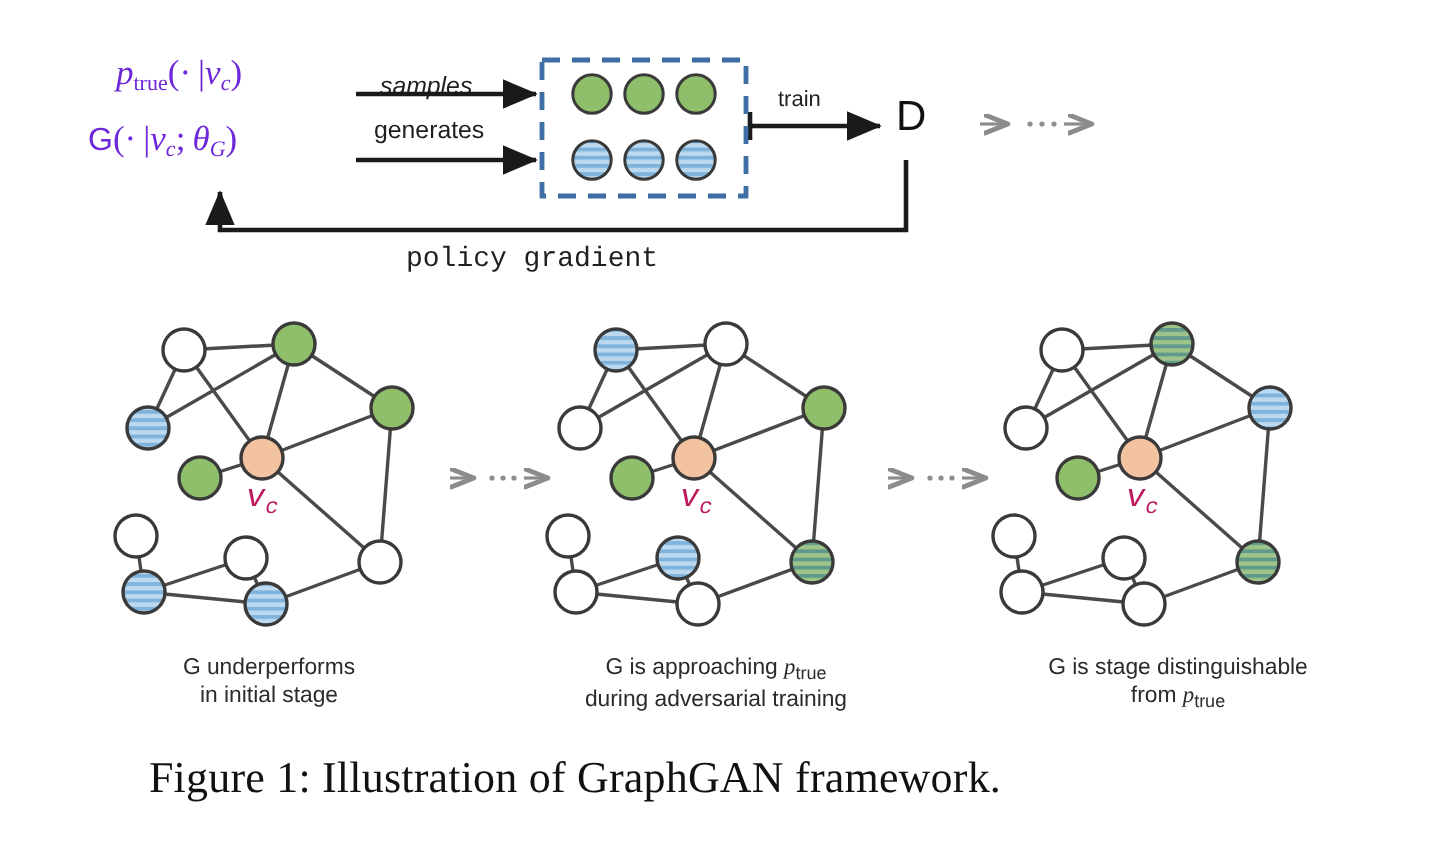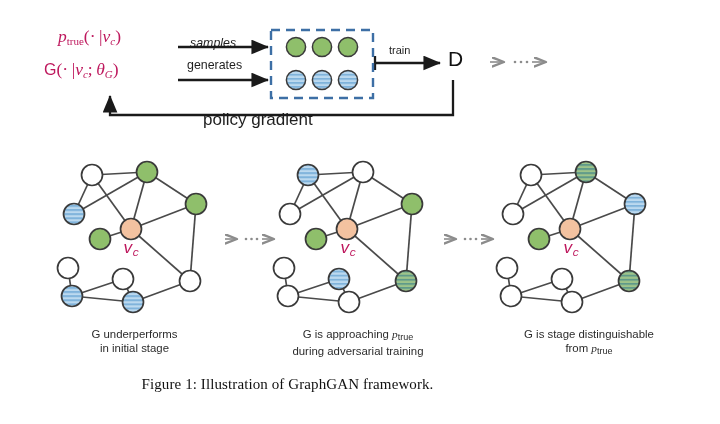--- a/index.html
+++ b/index.html
@@ -7,35 +7,35 @@
     width:720px;height:424px;background:#ffffff;
     font-family:"Liberation Sans", sans-serif;
     color:#1a1a1a;overflow:hidden;position:relative;
   }
   .figure{position:absolute;left:0;top:0;width:720px;height:424px;}
   svg.layer{position:absolute;left:0;top:0;width:720px;height:424px;}
 
   .mathserif{font-family:"Liberation Serif", serif;font-style:italic;}
   .caption{
     position:absolute;left:0;top:376px;width:575px;text-align:center;
-    font-family:"Liberation Serif", serif;font-size:15px;color:#111;
+    font-family:"Liberation Serif", serif;font-size:22px;color:#111;
     letter-spacing:.1px;
   }
   .lbl{
     position:absolute;text-align:center;
     font-family:"Liberation Sans", sans-serif;
     font-size:11.4px;color:#2b2b2b;line-height:13.6px;
   }
   .flowlbl{
     position:absolute;font-family:"Liberation Sans", sans-serif;
     font-size:12.4px;color:#1f1f1f;white-space:nowrap;
   }
   .formula{
     position:absolute;white-space:nowrap;
-    font-family:"Liberation Serif", serif;font-size:17.5px;color:#be185d;
+    font-family:"Liberation Serif", serif;font-size:17.5px;color:#6d28d9;
   }
   .formula .up{font-style:normal;}
   .formula .it{font-style:italic;}
   .sub{font-size:11px;vertical-align:-.28em;}
   .subit{font-size:11px;vertical-align:-.28em;font-style:italic;}
   .bigD{
     position:absolute;font-family:"Liberation Sans", sans-serif;
     font-size:21px;color:#111;
   }
   .bigG{
@@ -59,21 +59,21 @@
   <div class="formula" style="left:44px;top:59px;">
     <span class="up" style="font-family:'Liberation Sans',sans-serif;font-size:16px;">G</span><span class="up">(</span><span class="up">·</span> <span class="up">|</span><span class="it">v</span><span class="subit">c</span><span class="up">;</span> <span class="it">θ</span><span class="subit">G</span><span class="up">)</span>
   </div>
 
   <div class="flowlbl" style="left:190px;top:36px;font-style:italic;">samples</div>
 
   <div class="flowlbl" style="left:187px;top:58px;text-align:right;">generates</div>
 
   <div class="flowlbl" style="left:389px;top:44px;font-size:11px;">train</div>
 
-  <div class="flowlbl" style="left:203px;top:110px;font-size:17px;">policy gradient</div>
+  <div class="flowlbl" style="left:203px;top:122px;font-size:14px;font-family:Liberation Mono, monospace;">policy gradient</div>
 
   <div class="bigD" style="left:448px;top:47px;">D</div>
 
 
   <div class="lbl" style="left:253px;top:328px;width:210px;">
     <div>G is approaching <span class="mathserif">p</span><span style="font-size:9px;vertical-align:-.25em;">true</span></div>
     <div>during adversarial training</div>
   </div>
 
   <div class="lbl" style="left:42px;top:328px;width:185px;">

